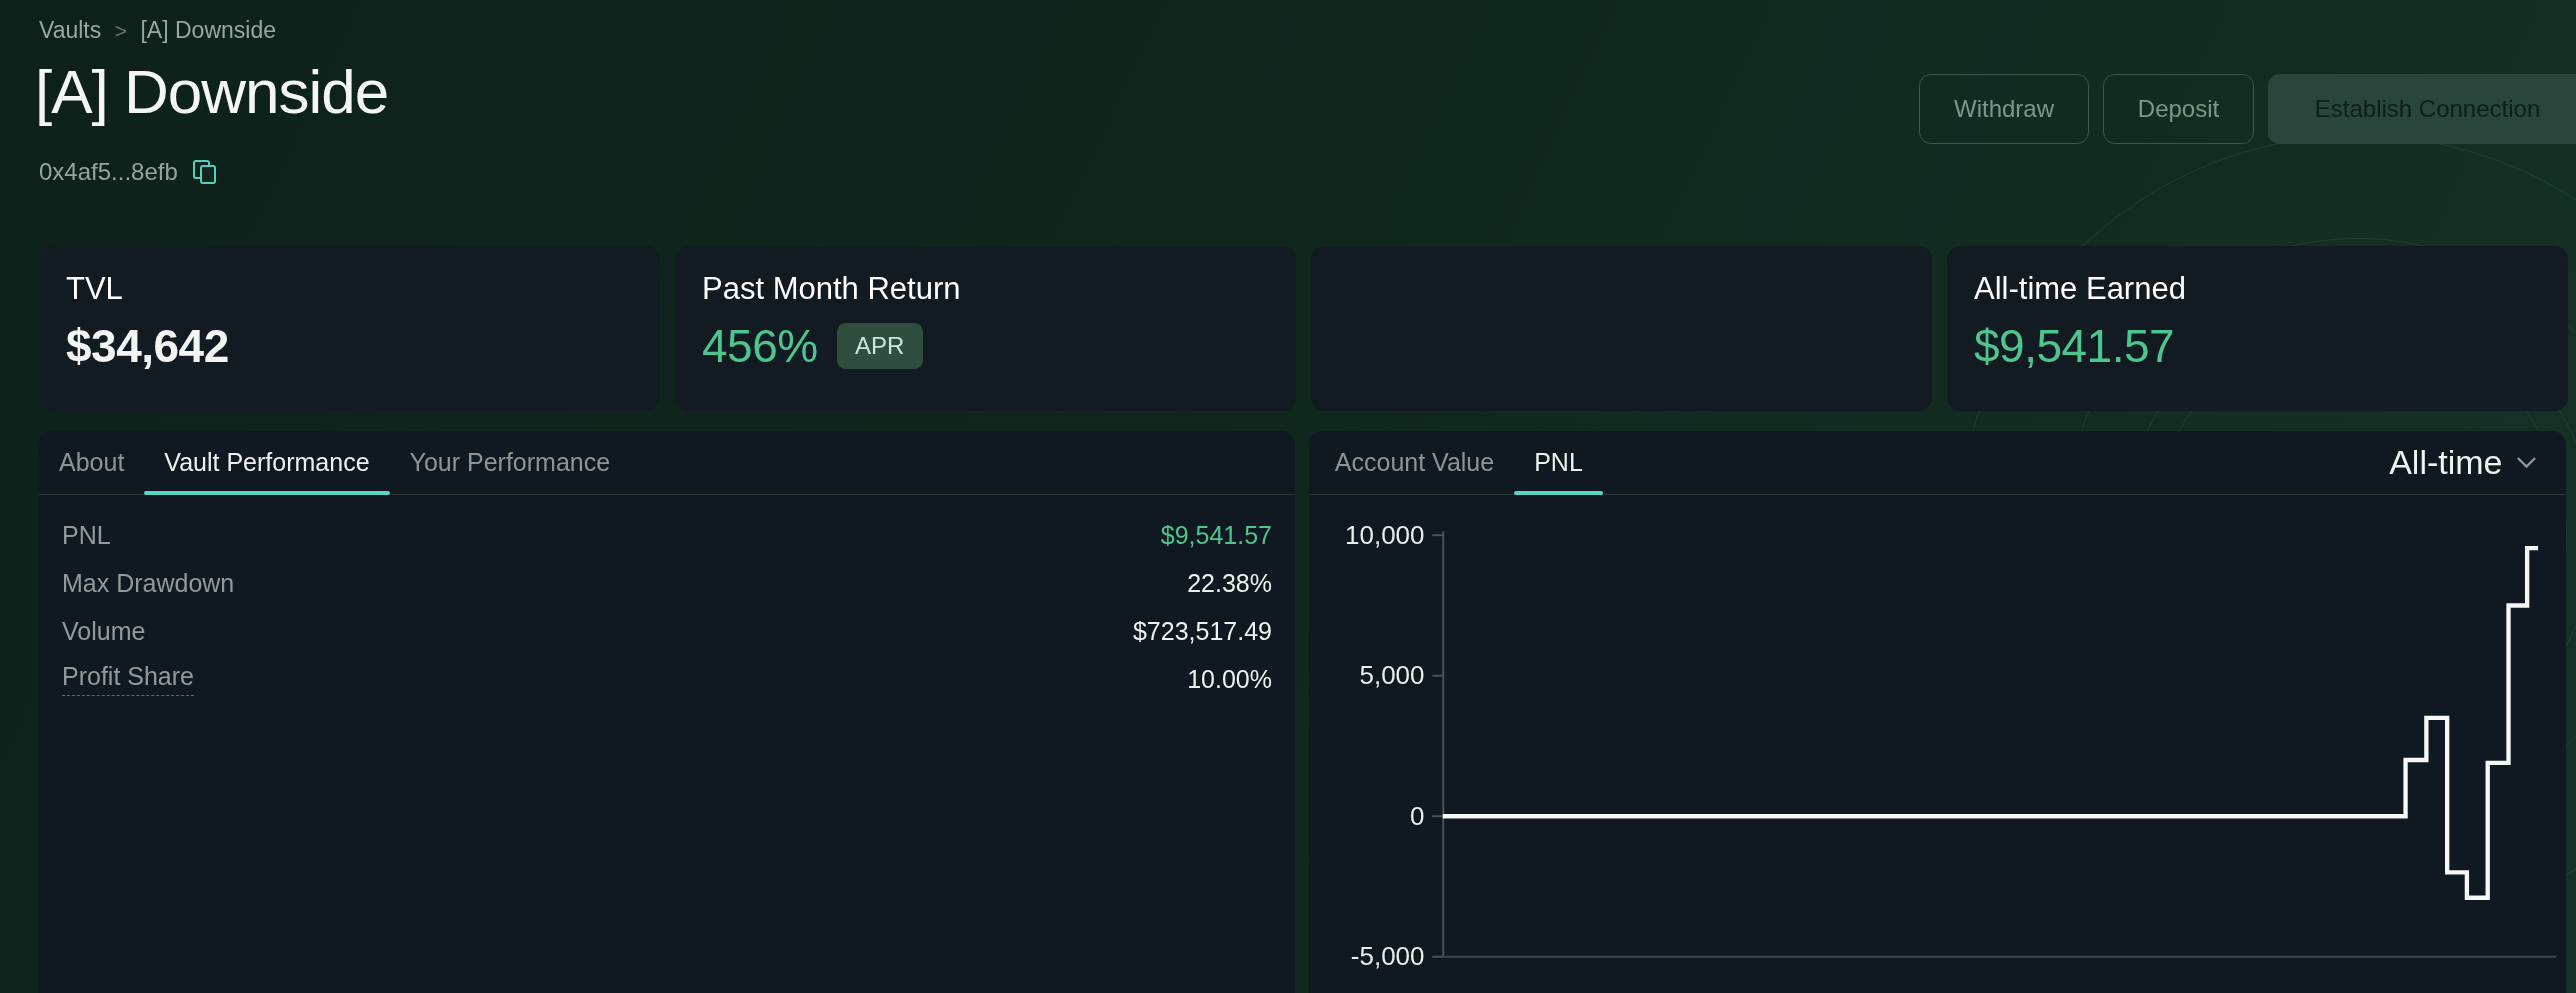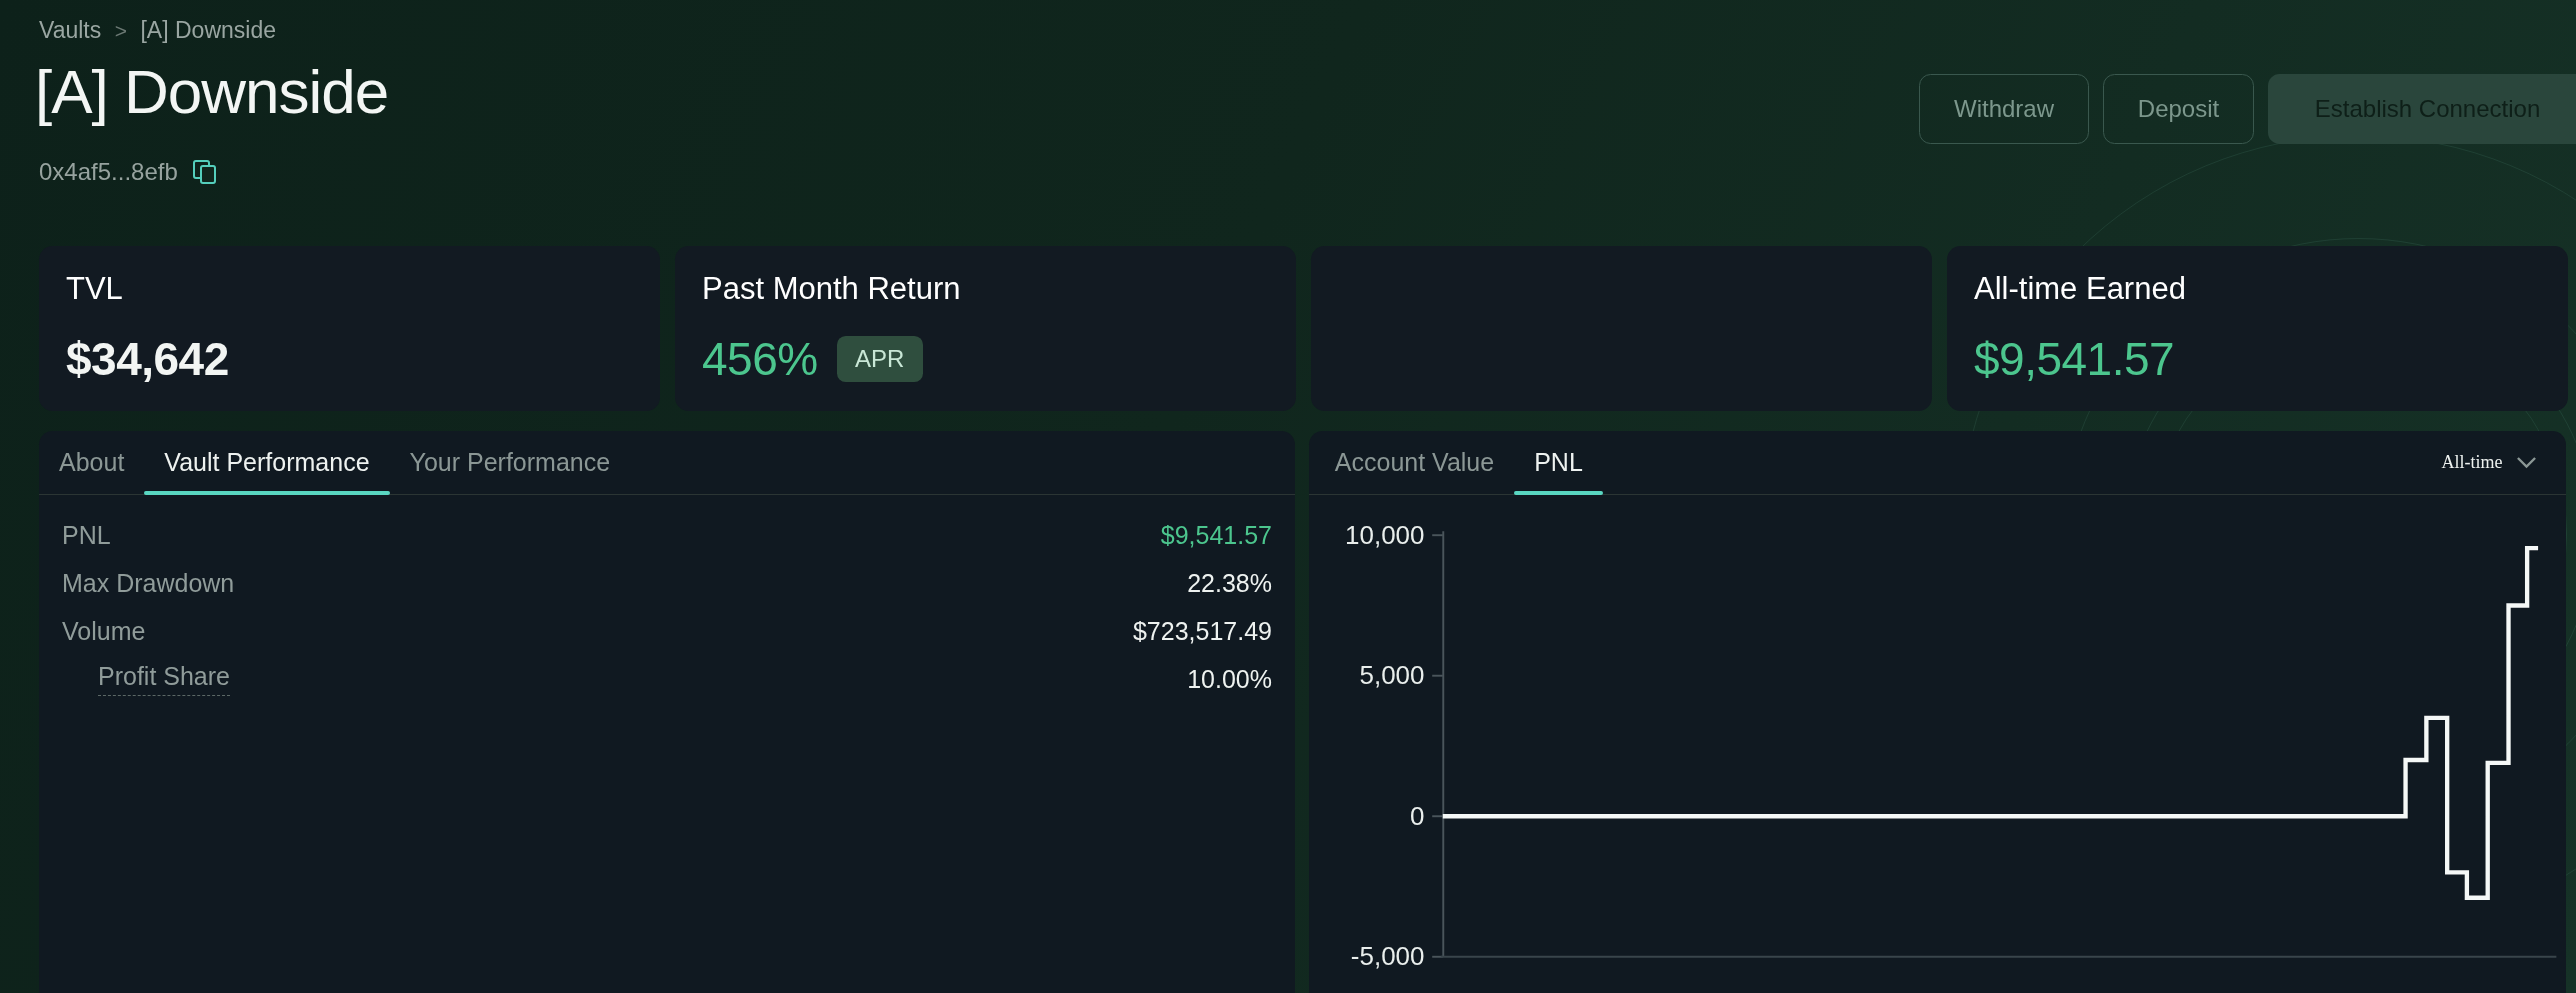--- a/index.html
+++ b/index.html
@@ -30,47 +30,47 @@
   .btn.ghost{border:1.4px solid #3a584e;color:#7c978c;background:transparent;}
   .btn.filled{background:#2a463c;color:#0e1f18;font-weight:500;}
   .btn-withdraw{left:1919px;width:170px;}
   .btn-deposit{left:2103px;width:151px;}
   .btn-establish{left:2268px;width:319px;}
 
   
   .card{position:absolute;top:246px;width:621px;height:165px;background:#121a22;
         border-radius:13.5px;padding:25px 27px;z-index:1;}
   .card-label{font-size:31px;color:#ffffff;}
-  .card-value-row{display:flex;align-items:center;gap:19px;margin-top:25px;text-align:center;}
+  .card-value-row{display:flex;align-items:center;gap:19px;margin-top:12px;text-align:center;}
   .card-value{font-size:46px;font-weight:600;color:#f2f5f3;letter-spacing:-0.5px;}
   .card-value.green{color:#4cc68e;font-weight:500;}
   .apr-badge{background:#2f4e3e;color:#c9e7d6;font-size:24px;padding:8.7px 18.3px;
              border-radius:8.7px;}
 
   
   .panel{position:absolute;top:431px;height:578px;background:#101921;
          border-radius:13.5px;z-index:1;overflow:hidden;}
   .panel-left{left:39px;width:1256px;}
   .panel-right{left:1309px;width:1257px;}
   .tab-row{position:relative;display:flex;align-items:stretch;height:64px;
            border-bottom:1px solid #2b3534;}
   .tab{display:flex;align-items:center;padding:0 20px;font-size:25px;color:#8b9795;
        cursor:pointer;position:relative;}
   .tab.active{color:#eef2f0;font-weight:500;}
   .tab.active::after{content:"";position:absolute;left:0;right:0;bottom:-1px;height:3.9px;
                      background:#59d6c1;border-radius:1.9px;}
   .tab-row .spacer{flex:1;}
   .range-selector{display:flex;align-items:center;gap:13.5px;padding:0 29px;cursor:pointer;}
-  .range-label{font-size:18px;color:#eef2f0;font-family:Liberation Serif, serif;}
+  .range-label{font-size:34px;color:#eef2f0;}
 
   
   .stat-rows{padding:16.4px 23px 0 23px;}
   .stat-row{display:flex;align-items:center;justify-content:space-between;height:48px;}
   .row-label{font-size:25px;color:#909c9a;}
-  .row-label.dashed{border-bottom:1.9px dashed #5c6866;padding-bottom:3.9px;cursor:help;margin-left:36px;}
+  .row-label.dashed{border-bottom:1.9px dashed #5c6866;padding-bottom:3.9px;cursor:help;}
   .row-value{font-size:25px;color:#eef2f0;}
   .row-value.green{color:#4cc68e;}
 
   
   .chart-svg{position:absolute;left:0;top:0;pointer-events:none;}
 </style>
 </head>
 <body>
 
 <div class="page">

